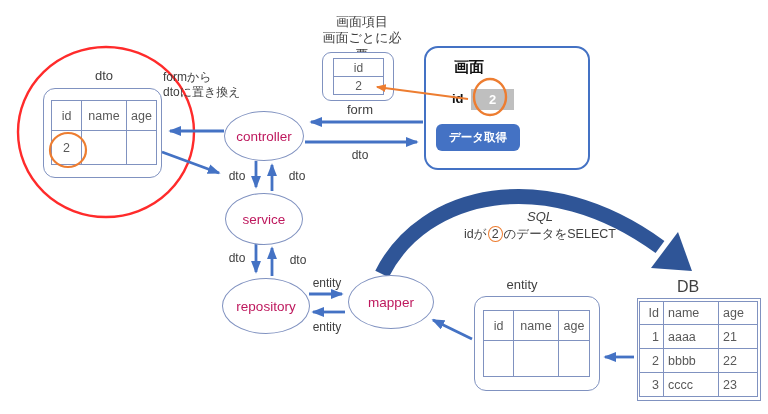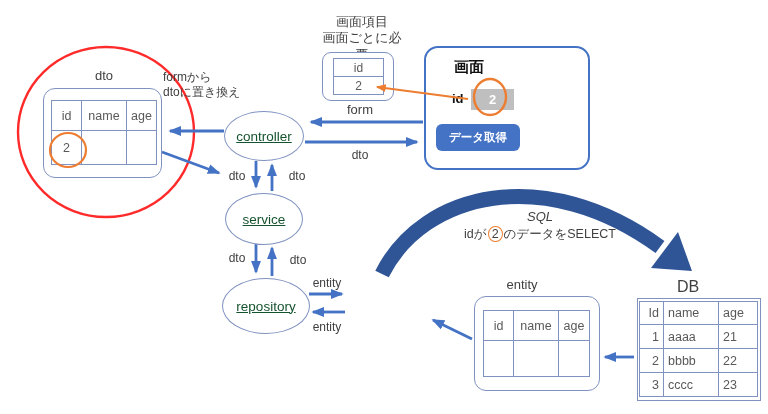--- a/index.html
+++ b/index.html
@@ -2,21 +2,21 @@
 <html><head>
 <meta charset="utf-8">
 <style>
   html,body{margin:0;padding:0;background:#fff;}
   .stage{position:relative;width:768px;height:414px;background:#fff;overflow:hidden;
          font-family:"Liberation Sans",sans-serif;color:#404040;}
   .abs{position:absolute;}
   svg.layer{position:absolute;left:0;top:0;pointer-events:none;}
   .lbl{position:absolute;font-size:12px;color:#3f3f3f;text-align:center;line-height:1.25;}
   .node{position:absolute;border:1.6px solid #8092C0;border-radius:50%;background:#fff;
-        display:flex;align-items:center;justify-content:center;font-size:13.5px;color:#14532d;text-decoration:underline;}
+        display:flex;align-items:center;justify-content:center;font-size:13.5px;color:#be185d;}
   .wrap{position:absolute;border:1.6px solid #8092C0;border-radius:12px;background:#fff;}
   table.grid{border-collapse:collapse;table-layout:fixed;position:absolute;background:#fff;}
   table.grid td{border:1.3px solid #8092C0;font-size:12.5px;color:#595959;text-align:center;
                 padding:0;overflow:hidden;white-space:nowrap;}
   .screen-box{position:absolute;border:2px solid #4472C4;border-radius:14px;background:#fff;}
   .gray-input{position:absolute;background:#BFBFBF;color:#fff;font-weight:bold;font-size:13px;
               display:flex;align-items:center;justify-content:center;}
   .btn{position:absolute;background:#4472C4;color:#fff;font-weight:bold;font-size:11.5px;
        border:none;border-radius:6px;display:flex;align-items:center;justify-content:center;cursor:pointer;}
   .num-circle{display:inline-block;border:1.6px solid #ED7D31;border-radius:50%;
@@ -118,20 +118,21 @@
     <div class="gray-input" style="left:45px;top:41px;width:43px;height:21px;">2</div>
     <div class="btn" style="left:10px;top:76px;width:84px;height:27px;">データ取得</div>
   </div>
 
   <div class="lbl" style="left:335px;top:102px;width:50px;font-size:13px;">form</div>
   <div class="lbl" style="left:335px;top:148px;width:50px;">dto</div>
 
   <div class="node" style="left:224px;top:111px;width:78px;height:48px;">controller</div>
   <div class="node" style="left:225px;top:193px;width:76px;height:50px;text-align:right;">service</div>
   <div class="node" style="left:222px;top:278px;width:86px;height:54px;">repository</div>
+  <div class="node" style="left:348px;top:275px;width:84px;height:52px;">mapper</div>
 
   <div class="lbl" style="left:222px;top:169px;width:30px;">dto</div>
   <div class="lbl" style="left:282px;top:169px;width:30px;">dto</div>
   <div class="lbl" style="left:222px;top:251px;width:30px;">dto</div>
   <div class="lbl" style="left:283px;top:253px;width:30px;">dto</div>
 
   <div class="lbl" style="left:306px;top:276px;width:42px;">entity</div>
   <div class="lbl" style="left:306px;top:320px;width:42px;">entity</div>
 
   <div class="lbl" style="left:510px;top:209px;width:60px;font-size:13px;font-style:italic;">SQL</div>

